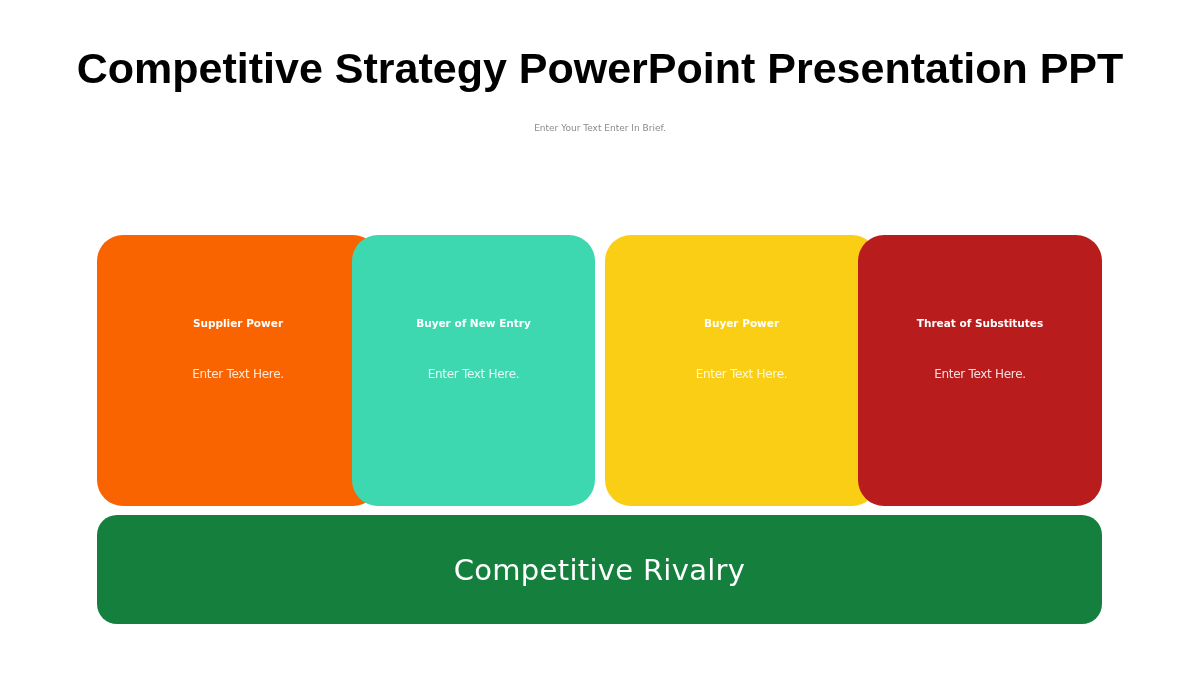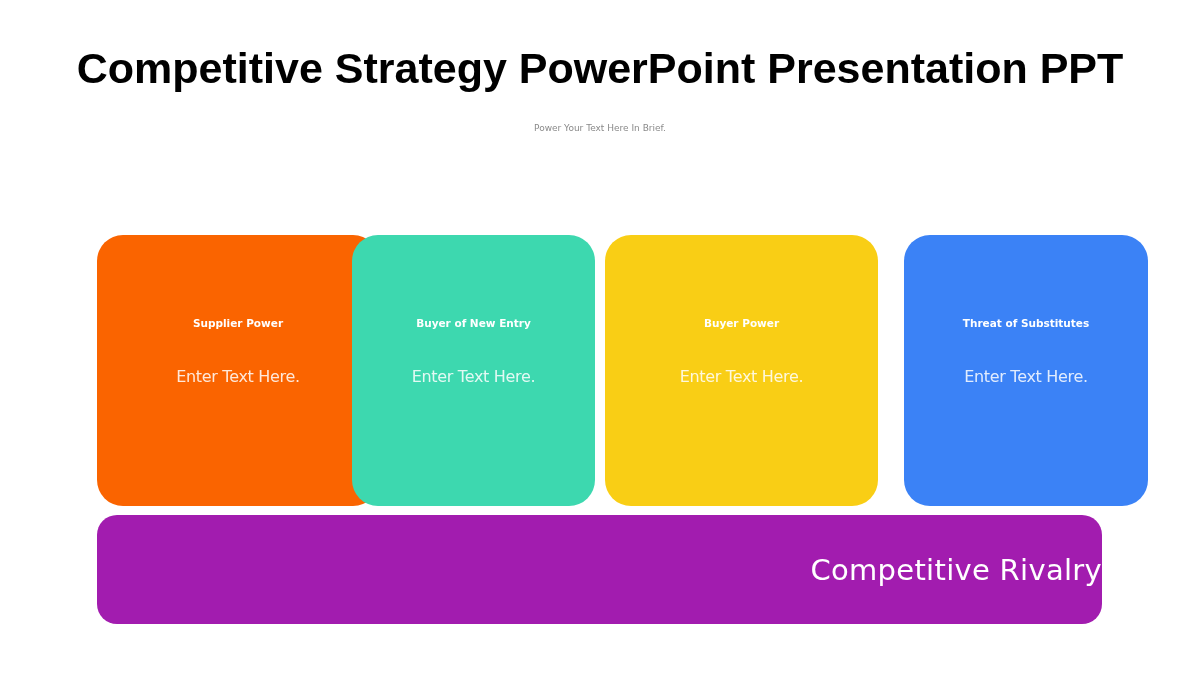--- a/index.html
+++ b/index.html
@@ -19,52 +19,52 @@
   .card {
     position: absolute; top: 235px; height: 271px; border-radius: 26px;
     display: block;
   }
   .card-title {
     position: absolute; left: 0; right: 0; top: 82px; text-align: center;
     font-family: "DejaVu Sans", sans-serif; font-weight: bold; font-size: 10.5px; color: #ffffff;
   }
   .card-text {
     position: absolute; left: 0; right: 0; top: 132px; text-align: center;
-    font-family: "DejaVu Sans", sans-serif; font-size: 16px; color: rgba(255,255,255,0.85);
+    font-family: "DejaVu Sans", sans-serif; font-size: 12px; color: rgba(255,255,255,0.85);
     font-weight: normal; letter-spacing: -0.3px;
   }
   .rivalry {
     position: absolute; left: 97px; top: 515px; width: 1005px; height: 109px;
     border-radius: 20px; display: flex; align-items: center; justify-content: center;
   }
   .rivalry-label {
     font-family: "DejaVu Sans", sans-serif; font-size: 29px; color: #ffffff; letter-spacing: 0.3px;
   }
 </style>
 </head>
 <body>
 
 <div class="title">Competitive Strategy PowerPoint Presentation PPT</div>
-<div class="subtitle">Power Your Text Here In Brief.</div>
+<div class="subtitle">Enter Your Text Enter In Brief.</div>
 
 <div class="card" style="left: 97px; width: 282px; background: rgb(250, 100, 0);">
   <div class="card-title">Supplier Power</div>
   <div class="card-text">Enter Text Here.</div>
 </div>
 
 <div class="card" style="left: 352px; width: 243px; background: rgb(61, 216, 175);">
   <div class="card-title">Buyer of New Entry</div>
   <div class="card-text">Enter Text Here.</div>
 </div>
 
 <div class="card" style="left: 605px; width: 243px; background: rgb(249, 206, 21); padding-left: 30px;">
   <div class="card-title">Buyer Power</div>
   <div class="card-text">Enter Text Here.</div>
 </div>
 
-<div class="card" style="left: 904px; width: 244px; background: #3b82f6;">
+<div class="card" style="left: 858px; width: 244px; background: #b91c1c;">
   <div class="card-title">Threat of Substitutes</div>
   <div class="card-text">Enter Text Here.</div>
 </div>
 
-<div class="rivalry" style="background: #a21caf; justify-content: flex-end;">
+<div class="rivalry" style="background: #15803d;">
   <span class="rivalry-label">Competitive Rivalry</span>
 </div>
 
 </body></html>

